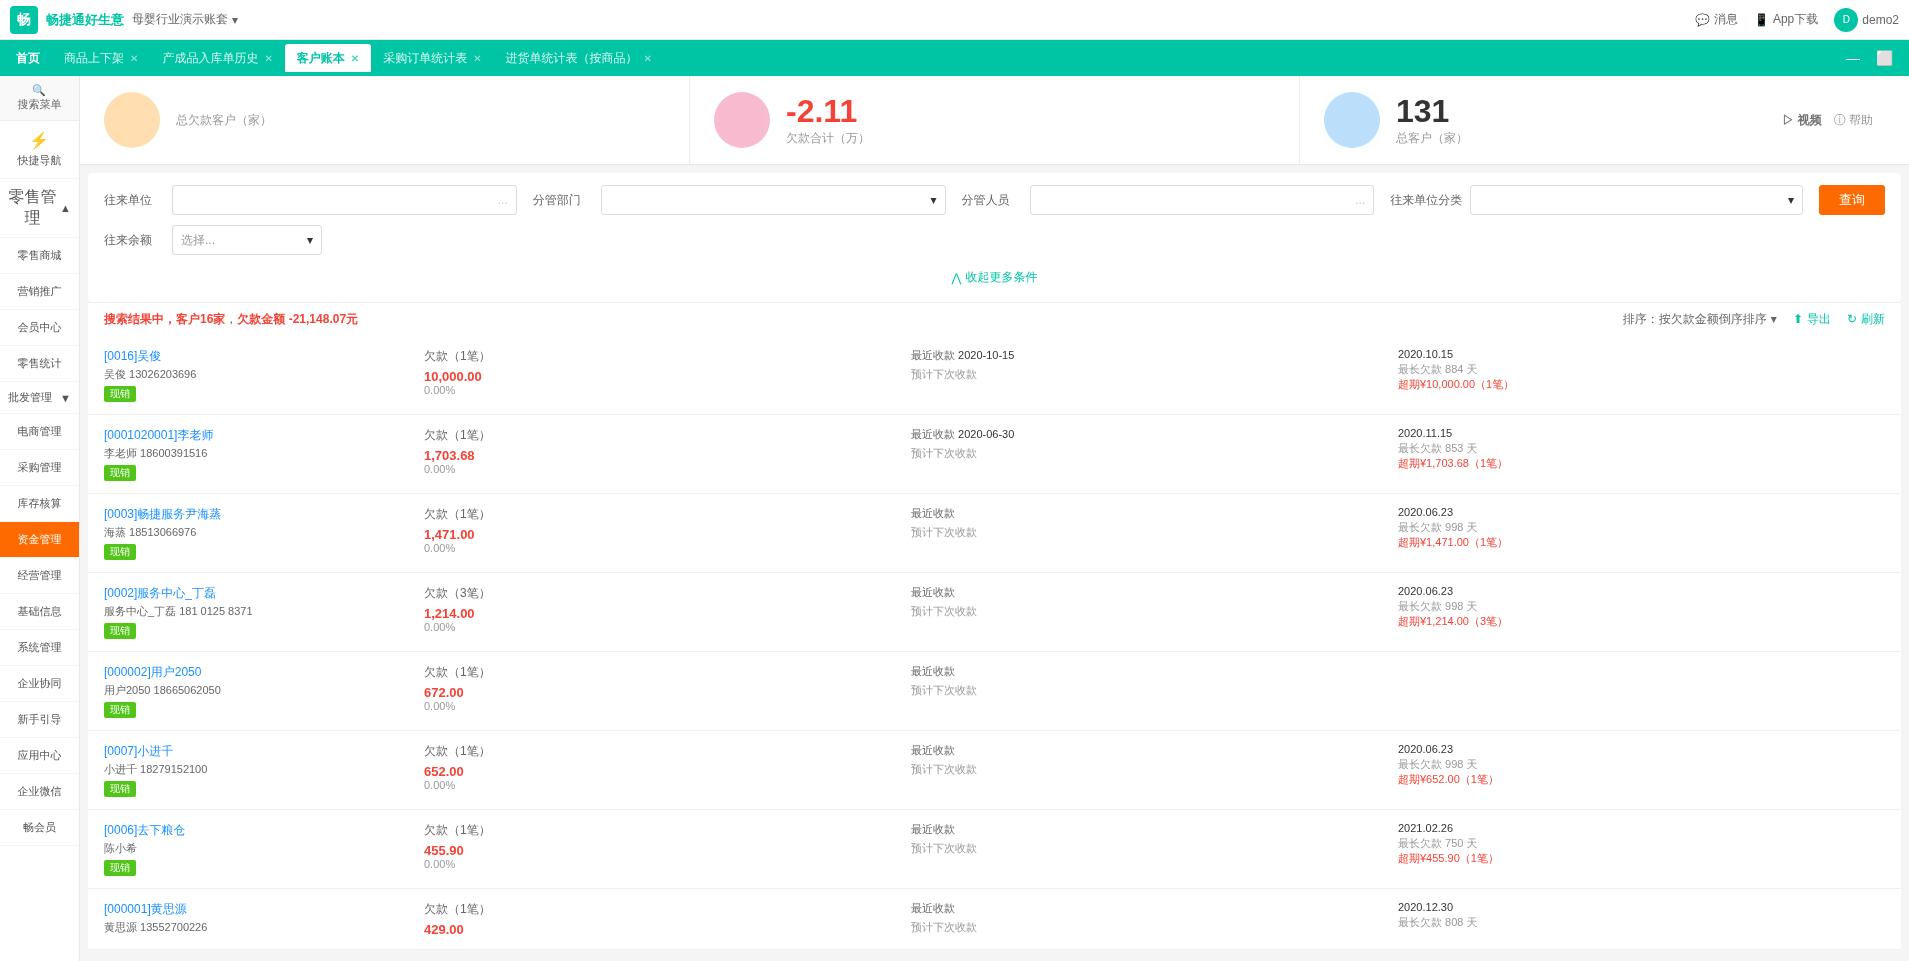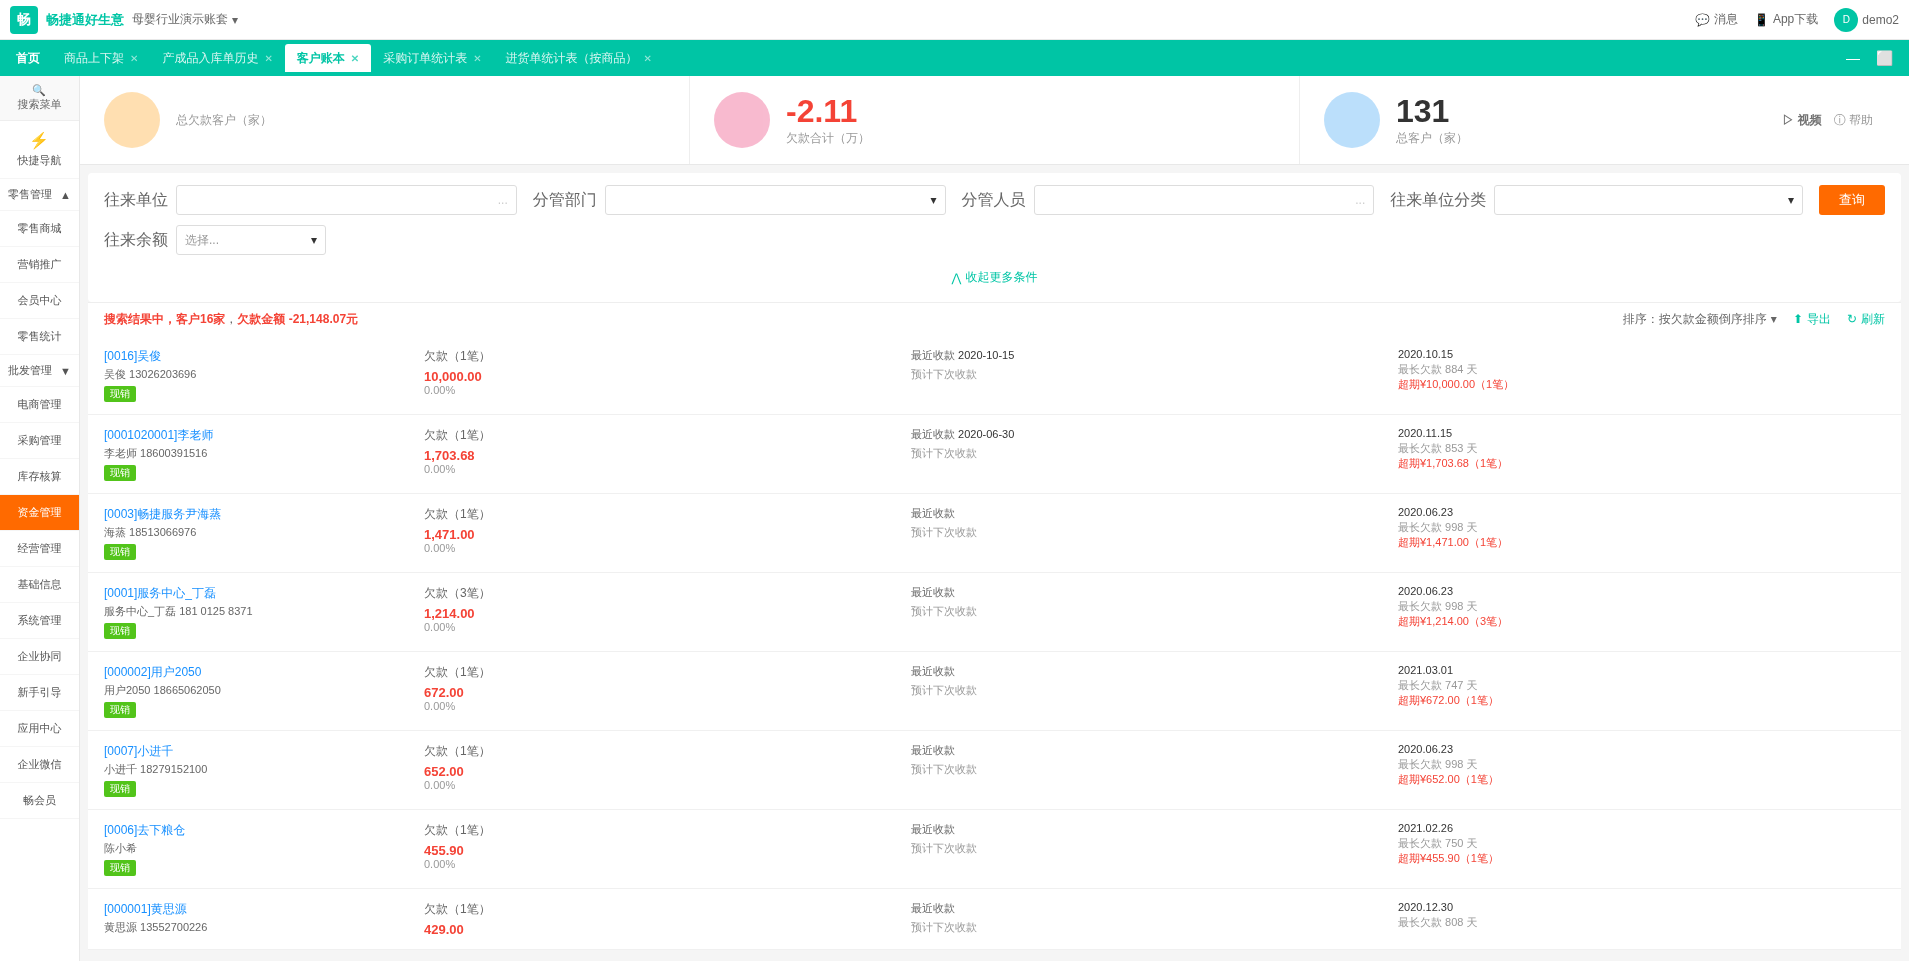--- a/index.html
+++ b/index.html
@@ -50,21 +50,21 @@
     .stat-value { font-size: 32px; font-weight: bold; }
     .stat-value.red { color: #f44336; }
     .stat-value.black { color: #333; }
     .stat-label { font-size: 12px; color: #999; }
     .stat-right { display: flex; gap: 12px; align-items: flex-start; padding: 12px; font-size: 12px; color: #999; }
 
     
     .filter-area { background: white; padding: 12px 16px; margin: 8px 8px 0; border-radius: 4px; }
     .filter-row { display: flex; align-items: center; gap: 16px; margin-bottom: 10px; }
     .filter-item { display: flex; align-items: center; gap: 8px; flex: 1; }
-    .filter-label { color: #666; font-size: 16px; white-space: nowrap; min-width: 60px; }
+    .filter-label { color: #666; font-size: 12px; white-space: nowrap; min-width: 60px; }
     .filter-input-with-dots { flex: 1; height: 30px; border: 1px solid #ddd; border-radius: 3px; padding: 0 8px; font-size: 12px; display: flex; align-items: center; justify-content: flex-end; cursor: pointer; color: #ccc; }
     .filter-select { flex: 1; height: 30px; border: 1px solid #ddd; border-radius: 3px; padding: 0 8px; font-size: 12px; display: flex; align-items: center; justify-content: space-between; cursor: pointer; }
     .collapse-btn { display: flex; align-items: center; justify-content: center; color: #00c5a5; font-size: 12px; cursor: pointer; gap: 4px; padding: 4px 0; }
     .query-btn { background: #ff6a00; color: white; border: none; border-radius: 3px; padding: 6px 20px; cursor: pointer; font-size: 13px; }
 
     
     .results-bar { display: flex; align-items: center; justify-content: space-between; padding: 8px 16px; background: white; margin: 0 8px; border-top: 1px solid #eee; }
     .results-info { font-size: 12px; color: #666; }
     .results-info span { color: #f44336; font-weight: bold; }
     .results-actions { display: flex; align-items: center; gap: 16px; font-size: 12px; color: #666; font-family: Liberation Serif, serif; }
@@ -161,21 +161,21 @@
   <div class="sidebar">
     <div class="sidebar-search">
       <span>🔍</span>
       <div>搜索菜单</div>
     </div>
     <div class="sidebar-item">
       <span class="si-icon">⚡</span>
       <span>快捷导航</span>
     </div>
     <div class="sidebar-item" style="flex-direction: row; justify-content: space-between; padding: 8px;">
-      <span style="font-size:11px;">零售管理</span>
+      <span style="font-size:16px;">零售管理</span>
       <span>▲</span>
     </div>
     <div class="sidebar-item">
       <span>零售商城</span>
     </div>
     <div class="sidebar-item">
       <span>营销推广</span>
     </div>
     <div class="sidebar-item">
       <span>会员中心</span>
@@ -402,21 +402,21 @@
         </div>
         <div>
           <div class="overdue-date">2020.06.23</div>
           <div class="overdue-days">最长欠款 998 天</div>
           <div class="overdue-amount">超期¥1,471.00（1笔）</div>
         </div>
       </div>
 
       <div class="table-row">
         <div>
-          <div class="customer-name">[0001]服务中心_丁磊</div>
+          <div class="customer-name">[0002]服务中心_丁磊</div>
           <div class="customer-phone">服务中心_丁磊  181 0125 8371</div>
           <span class="tag-green">现销</span>
         </div>
         <div>
           <div class="debt-count">欠款（3笔）</div>
           <div class="debt-amount">1,214.00</div>
           <div class="debt-ratio">0.00%</div>
         </div>
         <div>
           <div class="return-latest"><span>最近收款</span></div>
@@ -437,25 +437,20 @@
         </div>
         <div>
           <div class="debt-count">欠款（1笔）</div>
           <div class="debt-amount">672.00</div>
           <div class="debt-ratio">0.00%</div>
         </div>
         <div>
           <div class="return-latest"><span>最近收款</span></div>
           <div class="return-next">预计下次收款</div>
         </div>
-        <div>
-          <div class="overdue-date">2021.03.01</div>
-          <div class="overdue-days">最长欠款 747 天</div>
-          <div class="overdue-amount">超期¥672.00（1笔）</div>
-        </div>
       </div>
 
       <div class="table-row">
         <div>
           <div class="customer-name">[0007]小进千</div>
           <div class="customer-phone">小进千  18279152100</div>
           <span class="tag-green">现销</span>
         </div>
         <div>
           <div class="debt-count">欠款（1笔）</div>

